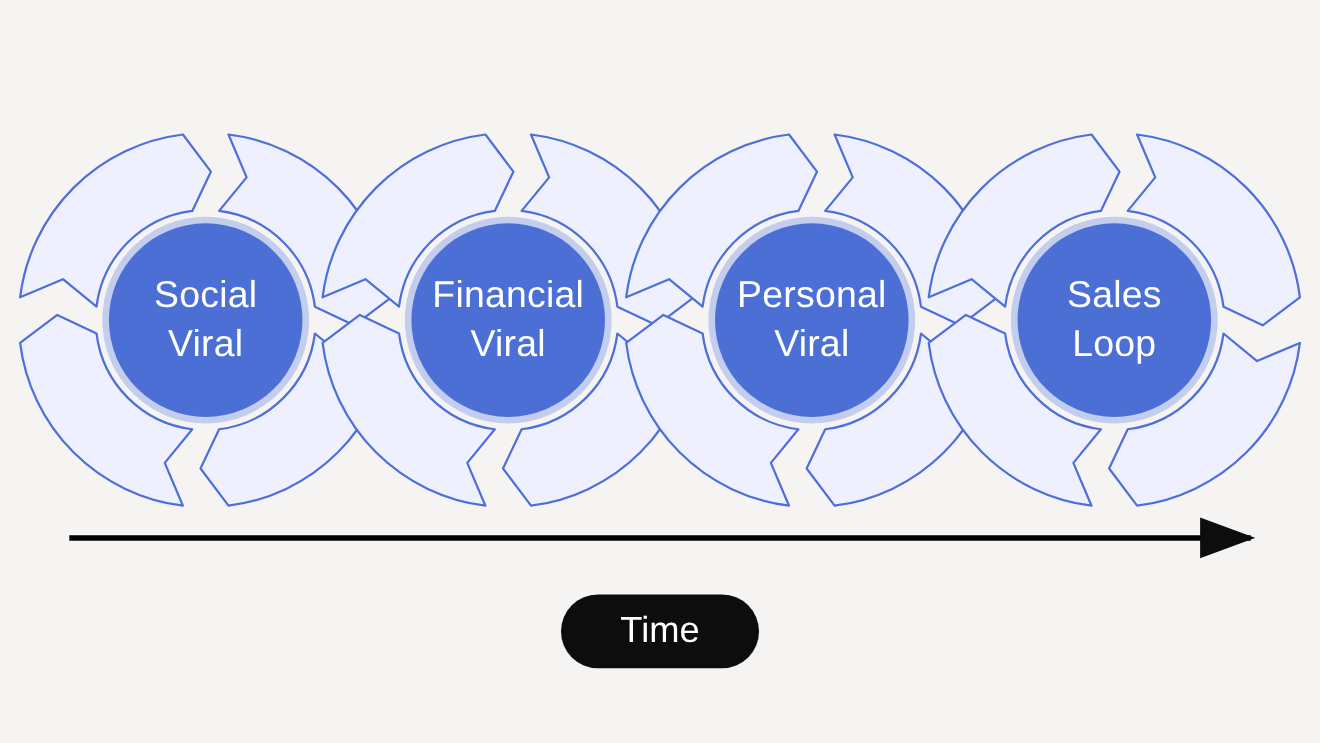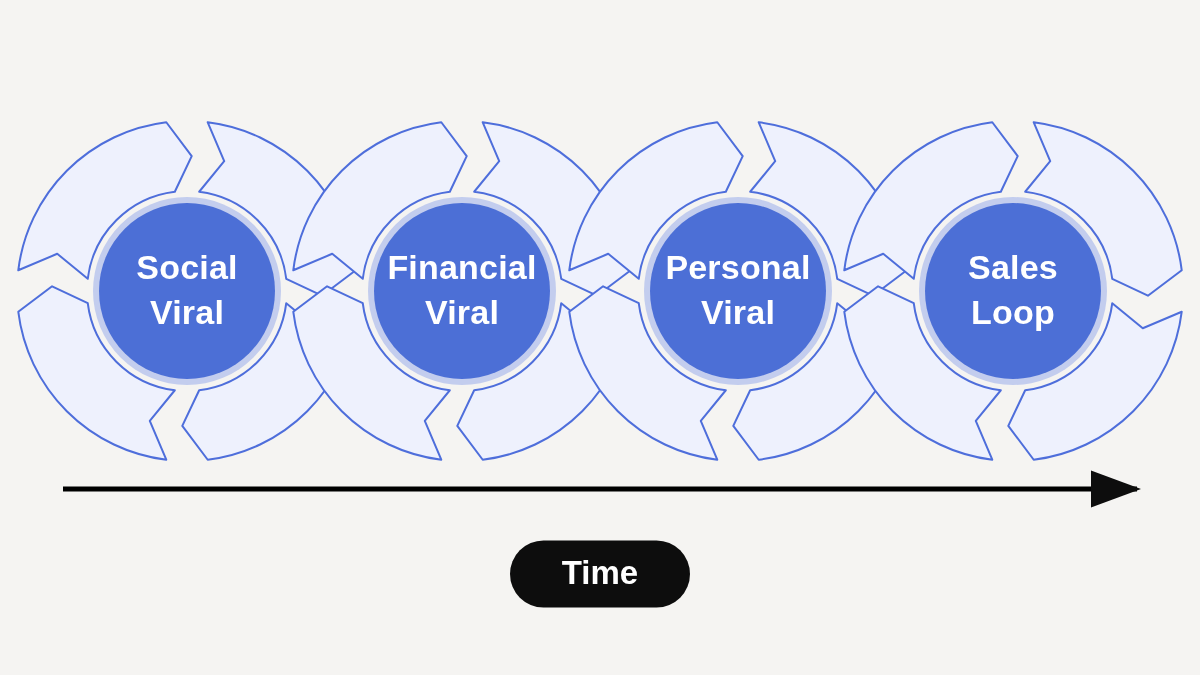--- a/index.html
+++ b/index.html
@@ -12,21 +12,20 @@
     background: #f5f4f2;
     font-family: "Liberation Sans", sans-serif;
     overflow: hidden;
     position: relative;
   }
   #stage {
     position: absolute;
     inset: 0;
     width: 1200px;
     height: 675px;
-    font-weight: bold;
   }
   svg#diagram {
     position: absolute;
     left: 0;
     top: 0;
     width: 1200px;
     height: 675px;
     display: block;
   }
   .node-label {

